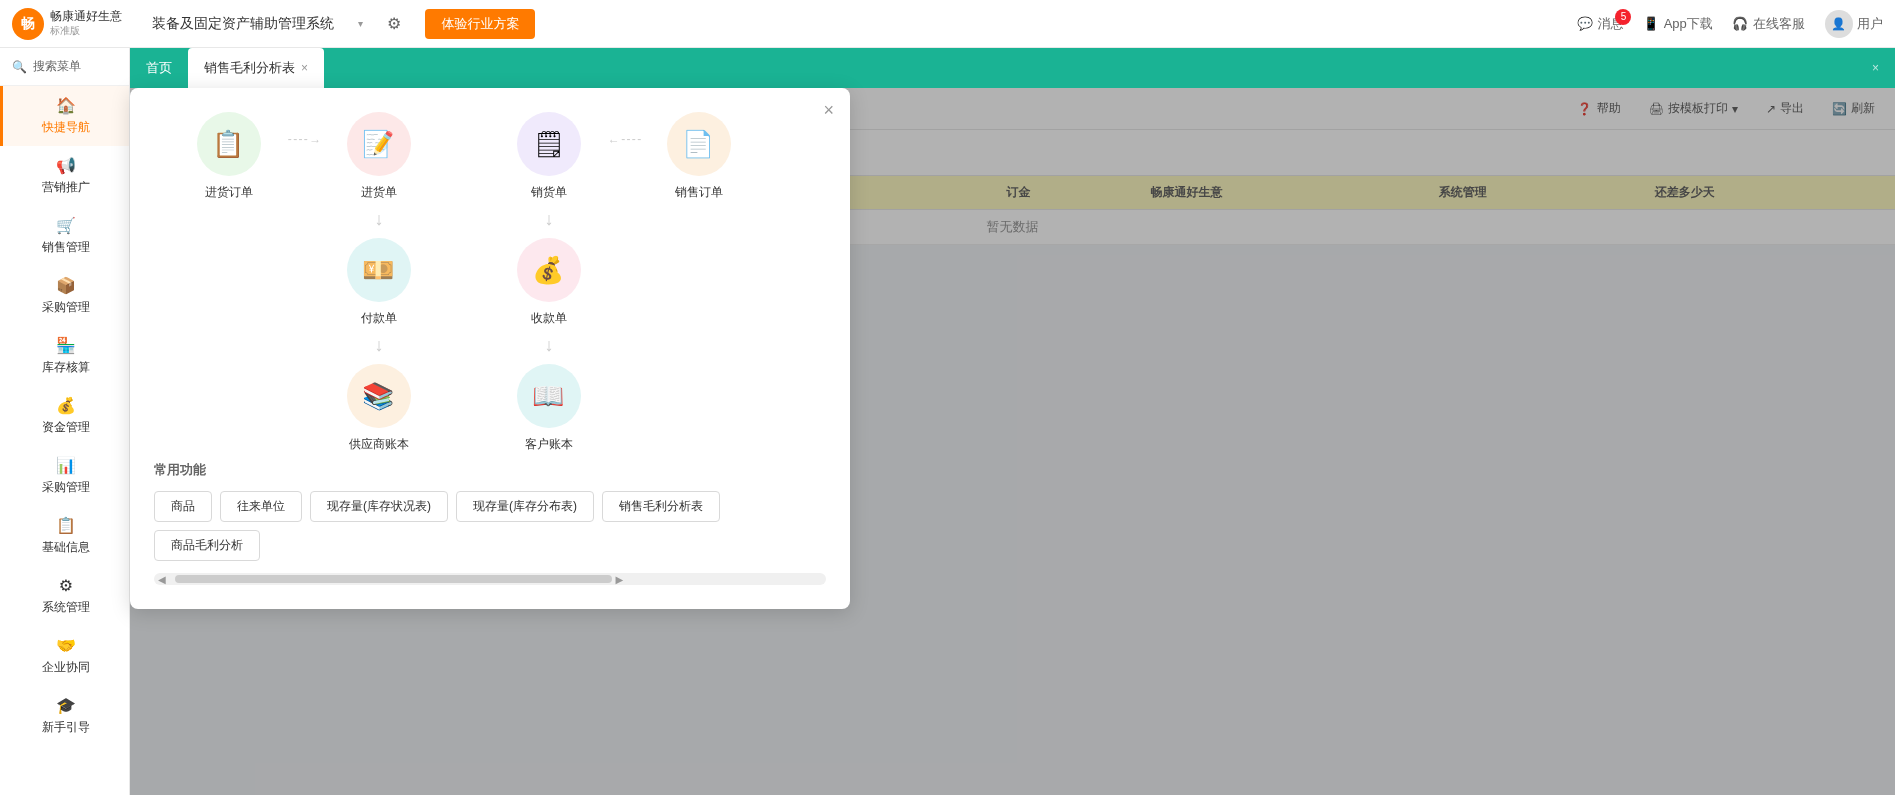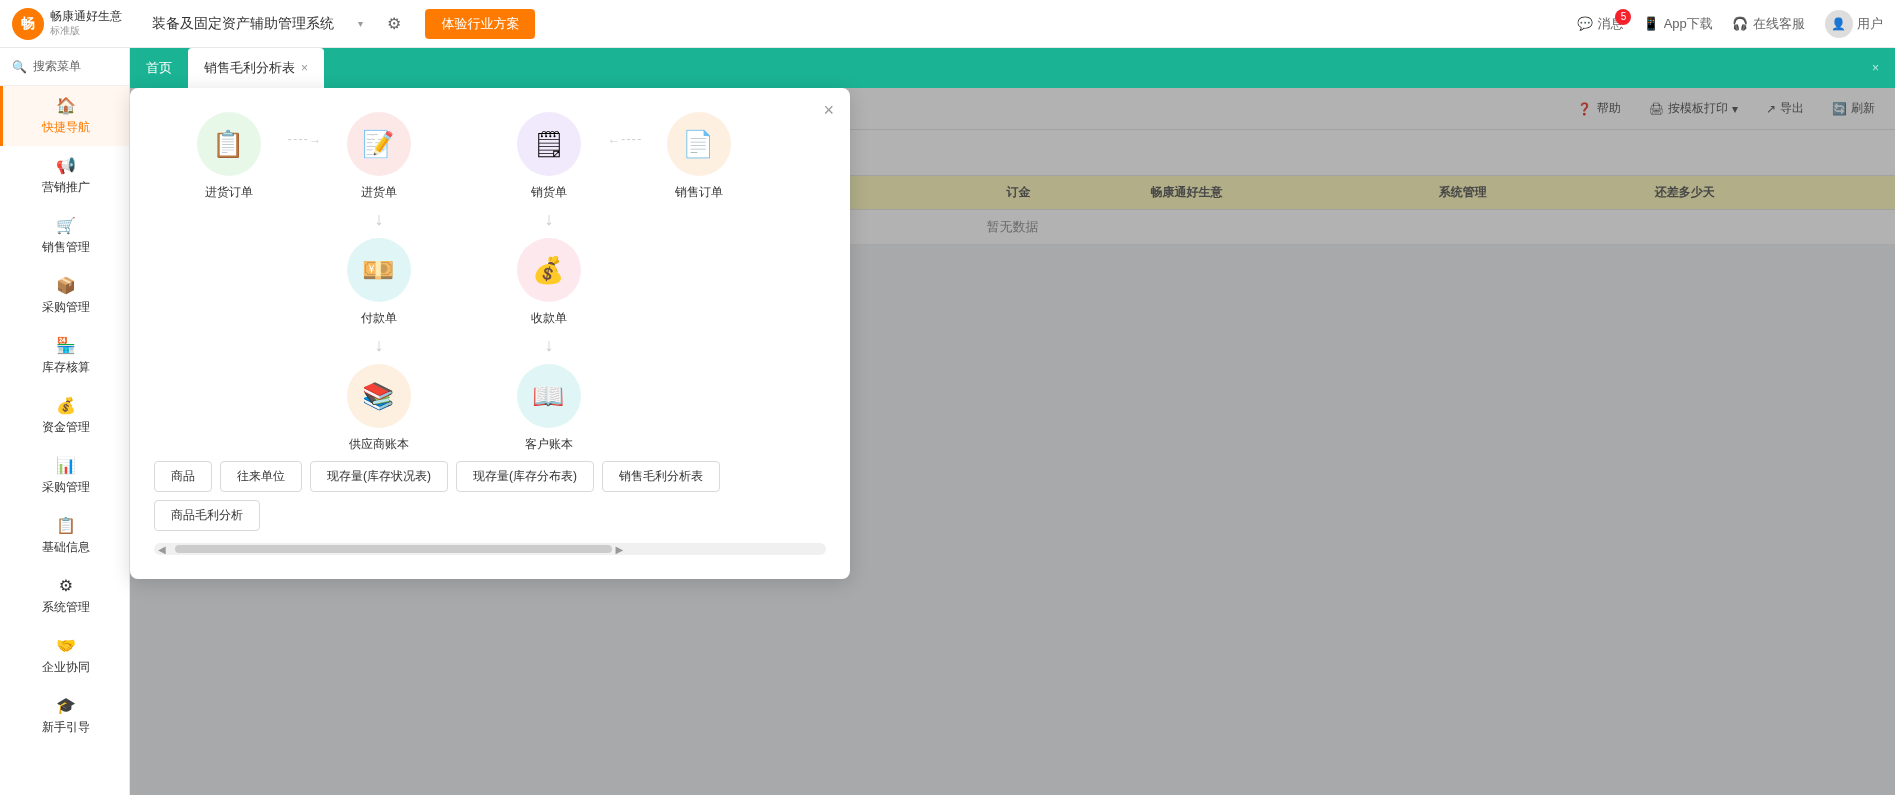--- a/index.html
+++ b/index.html
@@ -641,20 +641,21 @@
 
             <div style="display:flex; flex-direction:column; align-items:center; gap:8px; min-width:110px;">
               <div class="flow-node">
                 <div class="flow-circle circle-orange" style="font-size:26px;">📄</div>
                 <span class="flow-label">销售订单</span>
               </div>
             </div>
           </div>
 
           <div class="common-funcs">
+            <h3>常用功能</h3>
             <div class="func-buttons">
               <button class="func-btn">商品</button>
               <button class="func-btn">往来单位</button>
               <button class="func-btn">现存量(库存状况表)</button>
               <button class="func-btn">现存量(库存分布表)</button>
               <button class="func-btn">销售毛利分析表</button>
               <button class="func-btn">商品毛利分析</button>
             </div>
           </div>
 

